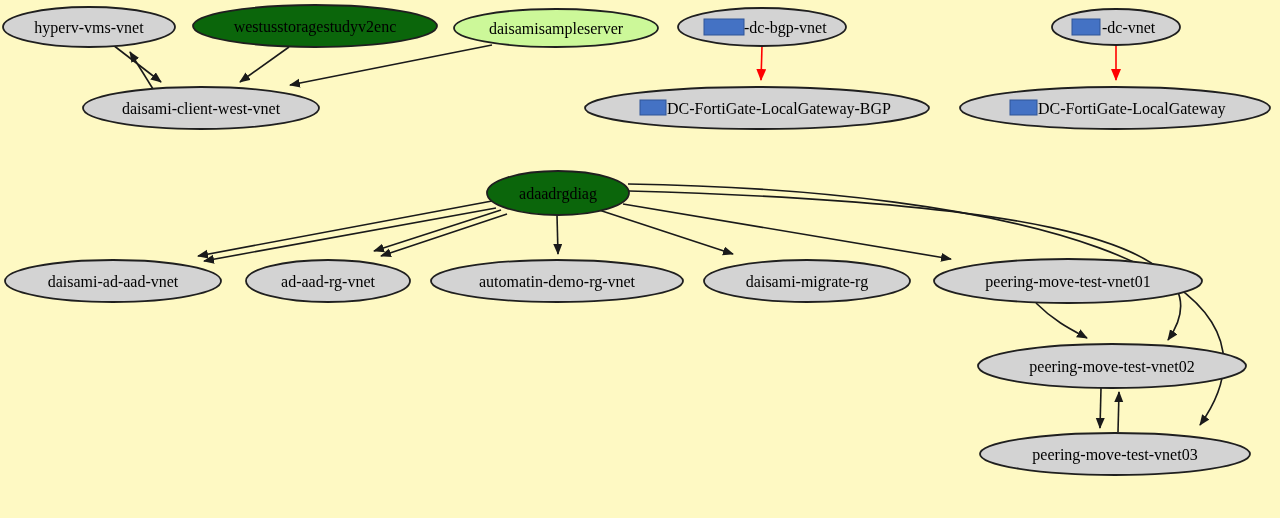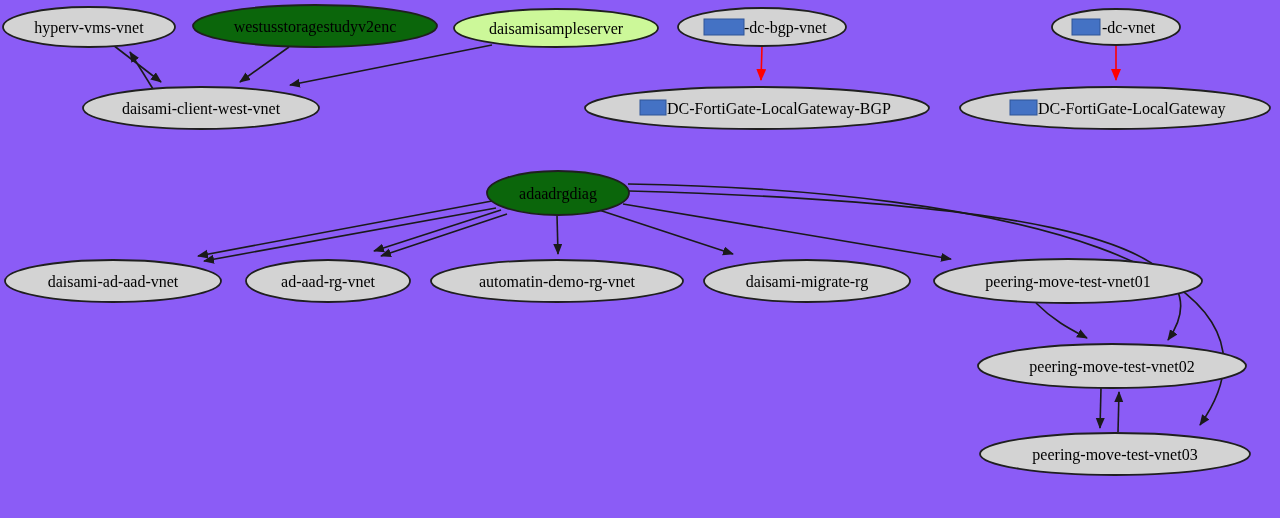--- a/index.html
+++ b/index.html
@@ -1,16 +1,16 @@
 <!DOCTYPE html>
 <html><head>
 <meta charset="utf-8">
 <style>
   html,body{margin:0;padding:0;background:#ffffff;}
-  .canvas{position:relative;width:1280px;height:518px;background:#8b5cf6;overflow:hidden;}
+  .canvas{position:relative;width:1280px;height:518px;background:#fef9c3;overflow:hidden;}
   svg{display:block;}
   .node ellipse{stroke:#1f1f1f;stroke-width:1.8;}
   .n-gray{fill:#d3d3d3;}
   .n-dgreen{fill:#0b660b;}
   .n-lgreen{fill:#ccf899;}
   text{font-family:"Liberation Serif", serif;font-size:16px;fill:#000000;text-anchor:middle;}
   .t-start{text-anchor:start;}
   .edge{fill:none;stroke:#1a1a1a;stroke-width:1.6;}
   .edge-red{fill:none;stroke:#ff0000;stroke-width:1.6;}
   .redact{fill:#4472c4;stroke:#2f5597;stroke-width:1;}

